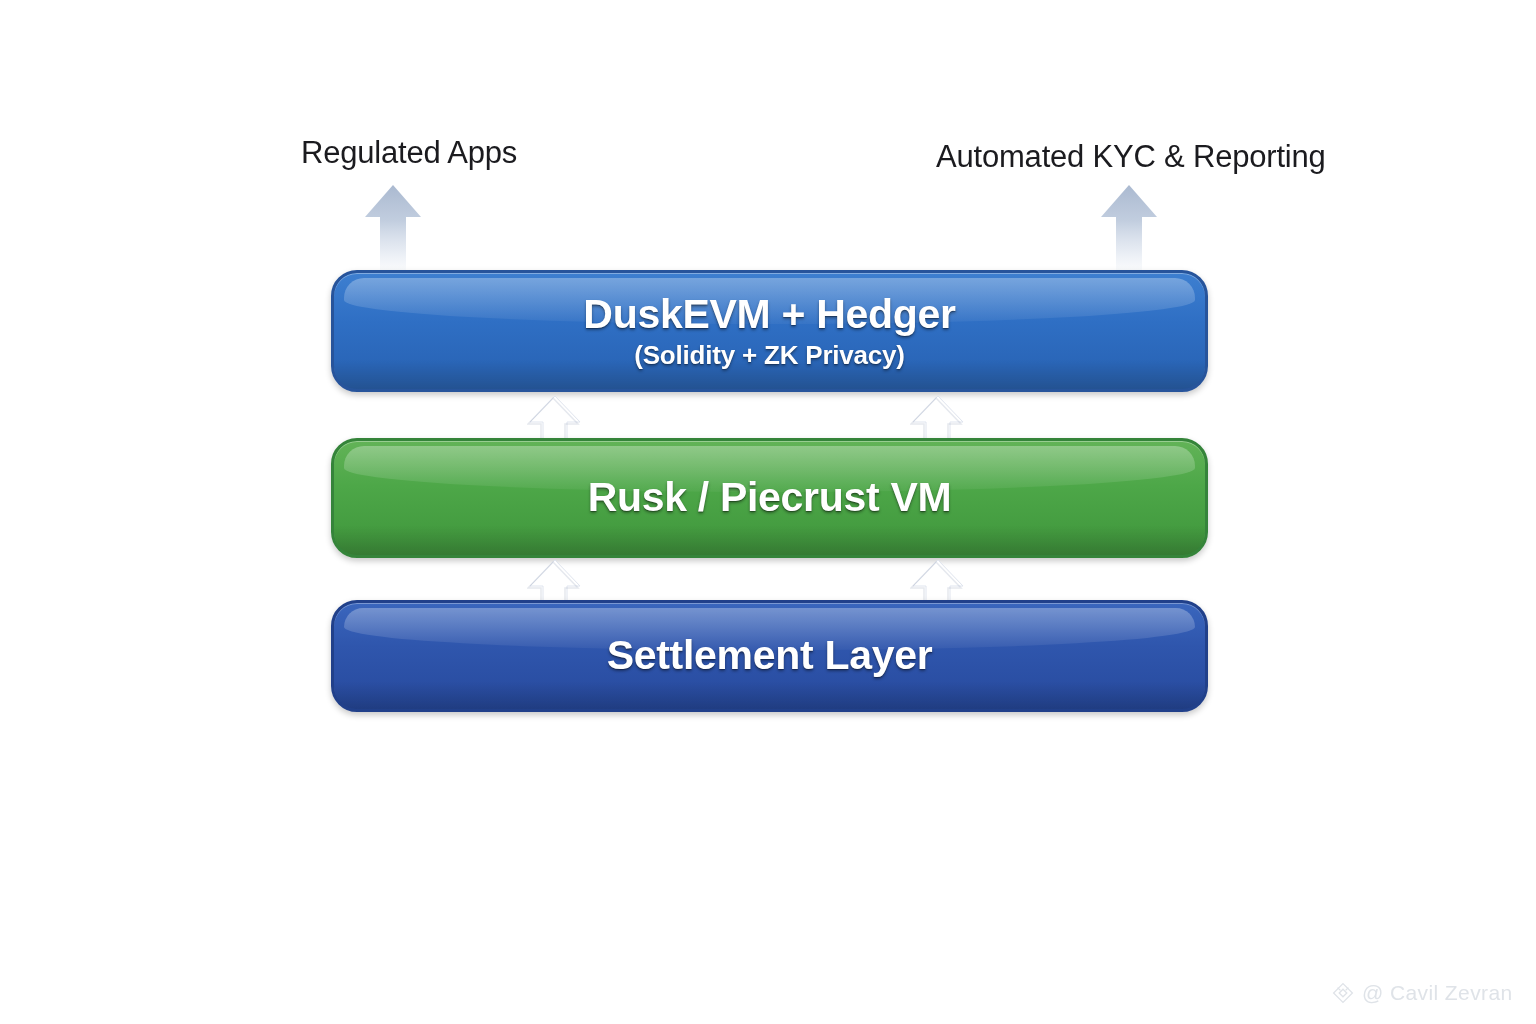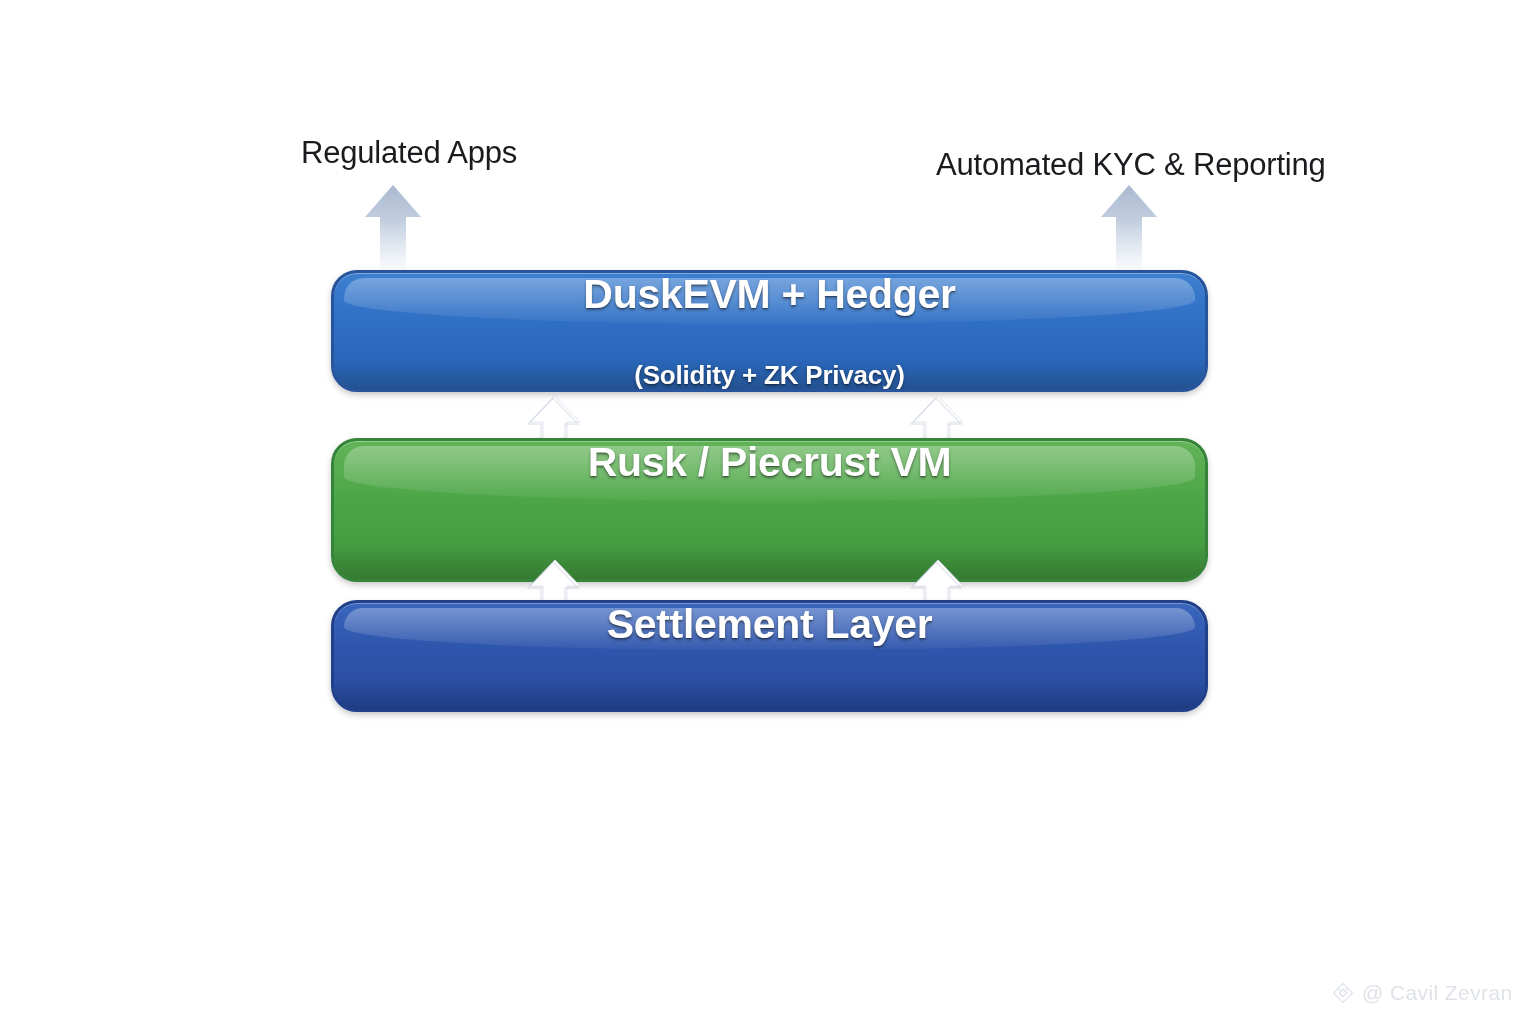--- a/index.html
+++ b/index.html
@@ -25,21 +25,21 @@
   .out-label {
     position: absolute;
     font-family: "Liberation Sans", sans-serif;
     font-size: 31px;
     font-weight: 400;
     color: #1b1b1f;
     white-space: nowrap;
     letter-spacing: -0.2px;
   }
   #label-regulated-apps { left: 289px; top: 135px; margin-left: 12px; }
-  #label-kyc            { left: 936px; top: 139px; margin-top: 8px; }
+  #label-kyc            { left: 936px; top: 139px; }
 
   
   .out-arrow {
     position: absolute;
     width: 58px;
     height: 96px;
   }
   .out-arrow svg { display: block; width: 100%; height: 100%; }
   #arrow-out-left  { left: 364px; top: 184px; }
   #arrow-out-right { left: 1100px; top: 184px; }
@@ -47,21 +47,21 @@
   
   .layer {
     position: absolute;
     left: 331px;
     width: 877px;
     border-radius: 26px;
     box-sizing: border-box;
     display: flex;
     flex-direction: column;
     align-items: center;
-    justify-content: space-between;
+    justify-content: center;
     text-align: center;
     overflow: hidden;
   }
   .layer .gloss {
     position: absolute;
     left: 10px;
     right: 10px;
     top: 5px;
     height: 40%;
     border-radius: 20px 20px 50% 50% / 20px 20px 24px 24px;
@@ -101,21 +101,21 @@
   #layer-duskevm {
     top: 270px;
     height: 122px;
     background: linear-gradient(to bottom, #3d7fd0 0%, #2f6fc4 42%, #2a66b8 78%, #2a62ae 100%);
     border: 3px solid #27549b;
     box-shadow: 0 3px 6px rgba(0,0,0,0.22), inset 0 1px 0 rgba(255,255,255,0.35);
   }
   
   #layer-rusk {
     top: 438px;
-    height: 144px;
+    height: 120px;
     background: linear-gradient(to bottom, #62b357 0%, #4da748 40%, #449c40 78%, #3f913c 100%);
     border: 3px solid #35843a;
     box-shadow: 0 3px 6px rgba(0,0,0,0.22), inset 0 1px 0 rgba(255,255,255,0.35);
   }
   
   #layer-settlement {
     top: 600px;
     height: 112px;
     background: linear-gradient(to bottom, #3a66bd 0%, #2f56ad 40%, #2a4ea3 78%, #26489a 100%);
     border: 3px solid #21408a;

